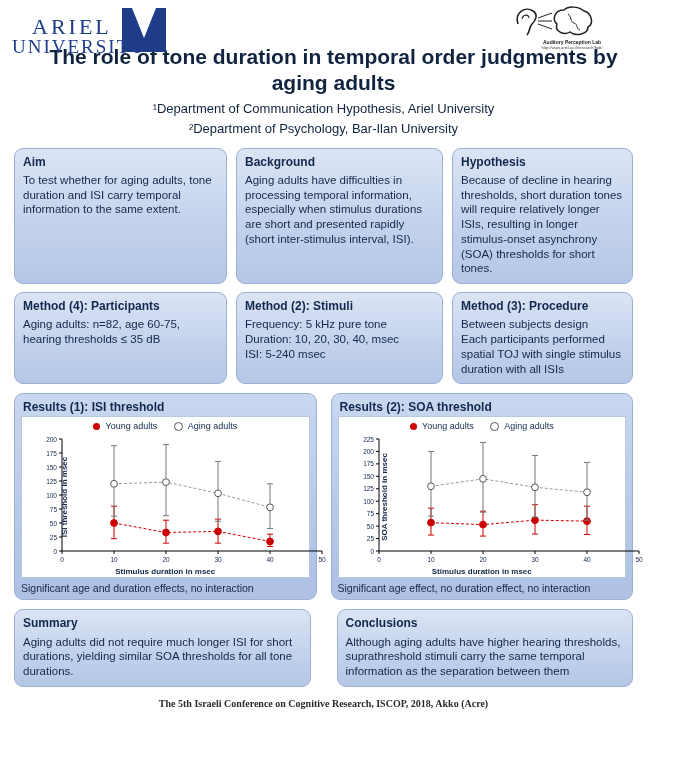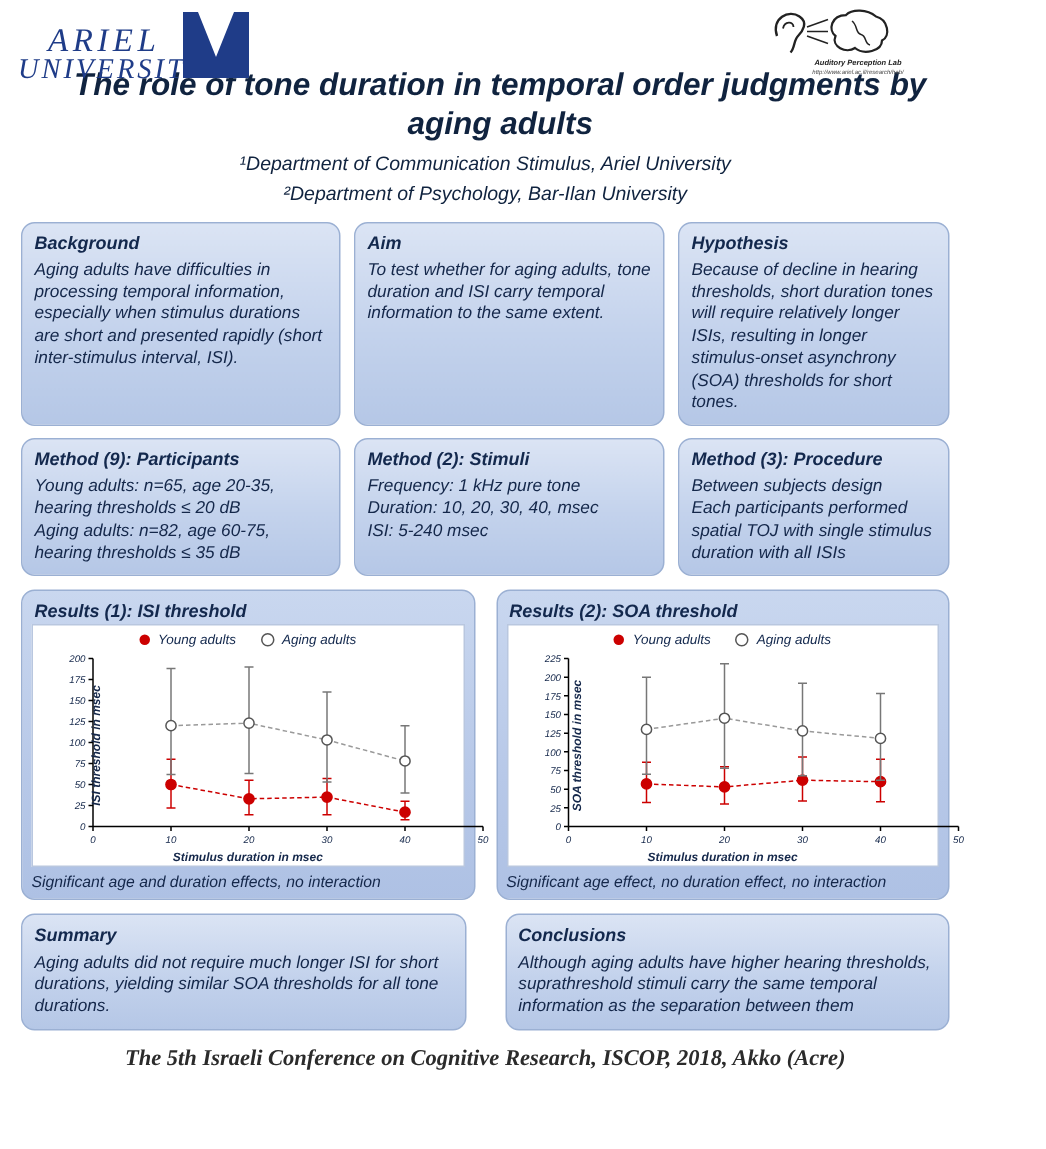--- a/index.html
+++ b/index.html
@@ -4,21 +4,21 @@
 <style>
   html,body{margin:0;padding:0;}
   body{
     width:697px;height:766px;
     background:#ffffff;
     font-family:"Liberation Sans", sans-serif;
     color:#1a2b4a;
     overflow:hidden;
     position:relative;
   }
-  .poster{position:relative;width:647px;height:766px;box-sizing:border-box;font-style:italic;}
+  .poster{position:relative;width:647px;height:766px;box-sizing:border-box;}
 
   
   .logo-left{position:absolute;left:12px;top:6px;width:180px;height:50px;}
   .logo-ariel-word{
     font-family:"Liberation Serif", serif;
     font-size:22px;letter-spacing:3px;color:#1f3c88;font-weight:normal;
     position:absolute;left:20px;top:8px;
   }
   .logo-ariel-sub{
     font-family:"Liberation Serif", serif;
@@ -89,21 +89,21 @@
     font-size:8px;font-weight:bold;color:#14274a;
   }
   svg.plot{position:absolute;left:0;top:0;}
 
   
   .bottom-row{display:flex;gap:26px;padding:0 14px;margin-top:9px;}
   .bottom-row .box{flex:1 1 0;min-height:72px;}
 
   .footer{
     text-align:center;font-family:"Liberation Serif", serif;font-weight:bold;
-    font-size:15px;color:#2b2b2b;margin-top:11px;
+    font-size:10px;color:#2b2b2b;margin-top:11px;
   }
 </style>
 </head>
 <body>
 
 <div class="poster">
 
   <div class="logo-left">
     <div class="logo-ariel-word">ARIEL</div>
     <div class="logo-ariel-sub">UNIVERSITY</div>
@@ -118,47 +118,46 @@
       <line x1="26" y1="17" x2="40" y2="17" stroke="#222" stroke-width="1"></line>
       <line x1="26" y1="20" x2="40" y2="25" stroke="#222" stroke-width="1"></line>
       <path d="M52 6 C42 6, 40 16, 45 20 C42 27, 52 32, 58 28 C64 33, 76 30, 76 23 C82 20, 80 9, 72 7 C66 2, 56 2, 52 6 Z" fill="none" stroke="#222" stroke-width="1.5"></path>
       <path d="M56 10 C60 13, 58 18, 62 19 C66 20, 64 25, 68 26" fill="none" stroke="#222" stroke-width="1"></path>
     </svg>
     <div class="lab-name">Auditory Perception Lab</div>
     <div class="lab-url">http://www.ariel.ac.il/research/hab/</div>
   </div>
 
   <h1 class="title">The role of tone duration in temporal order judgments by aging adults</h1>
-  <div class="affil">¹Department of Communication Stimulus, Ariel University</div>
+  <div class="affil">¹Department of Communication Hypothesis, Ariel University</div>
   <div class="affil">²Department of Psychology, Bar-Ilan University</div>
 
   <div class="row r1">
+    <div class="box">
+      <h3>Aim</h3>
+      <p>To test whether for aging adults, tone duration and ISI carry temporal information to the same extent.</p>
+    </div>
     <div class="box">
       <h3>Background</h3>
       <p>Aging adults have difficulties in processing temporal information, especially when stimulus durations are short and presented rapidly (short inter-stimulus interval, ISI).</p>
     </div>
     <div class="box">
-      <h3>Aim</h3>
-      <p>To test whether for aging adults, tone duration and ISI carry temporal information to the same extent.</p>
-    </div>
-    <div class="box">
       <h3>Hypothesis</h3>
       <p>Because of decline in hearing thresholds, short duration tones will require relatively longer ISIs, resulting in longer stimulus-onset asynchrony (SOA) thresholds for short tones.</p>
     </div>
   </div>
 
   <div class="row r2">
     <div class="box">
-      <h3>Method (9): Participants</h3>
-      <p>Young adults: n=65, age 20-35, hearing thresholds ≤ 20 dB</p>
+      <h3>Method (4): Participants</h3>
       <p>Aging adults: n=82, age 60-75, hearing thresholds ≤ 35 dB</p>
     </div>
     <div class="box">
       <h3>Method (2): Stimuli</h3>
-      <p>Frequency: 1 kHz pure tone</p>
+      <p>Frequency: 5 kHz pure tone</p>
       <p>Duration: 10, 20, 30, 40, msec</p>
       <p>ISI: 5-240 msec</p>
     </div>
     <div class="box">
       <h3>Method (3): Procedure</h3>
       <p>Between subjects design</p>
       <p>Each participants performed spatial TOJ with single stimulus duration with all ISIs</p>
     </div>
   </div>
 

